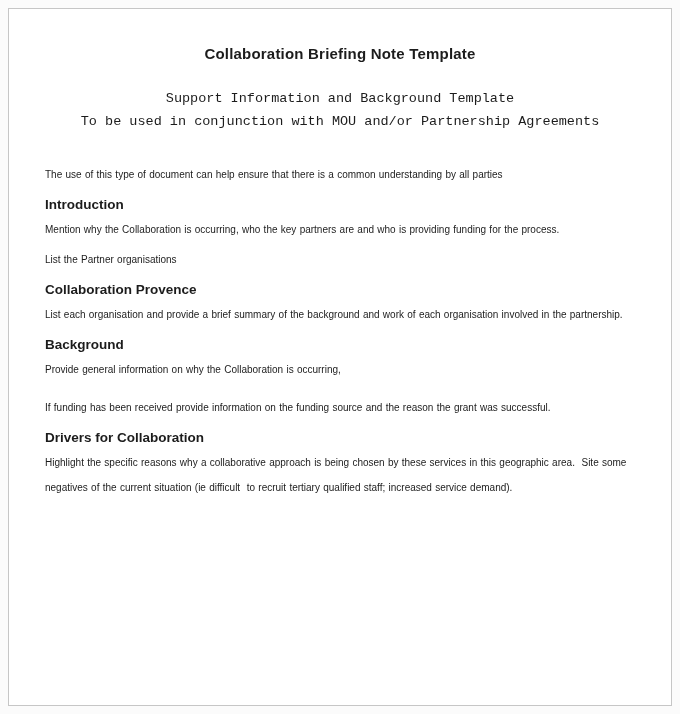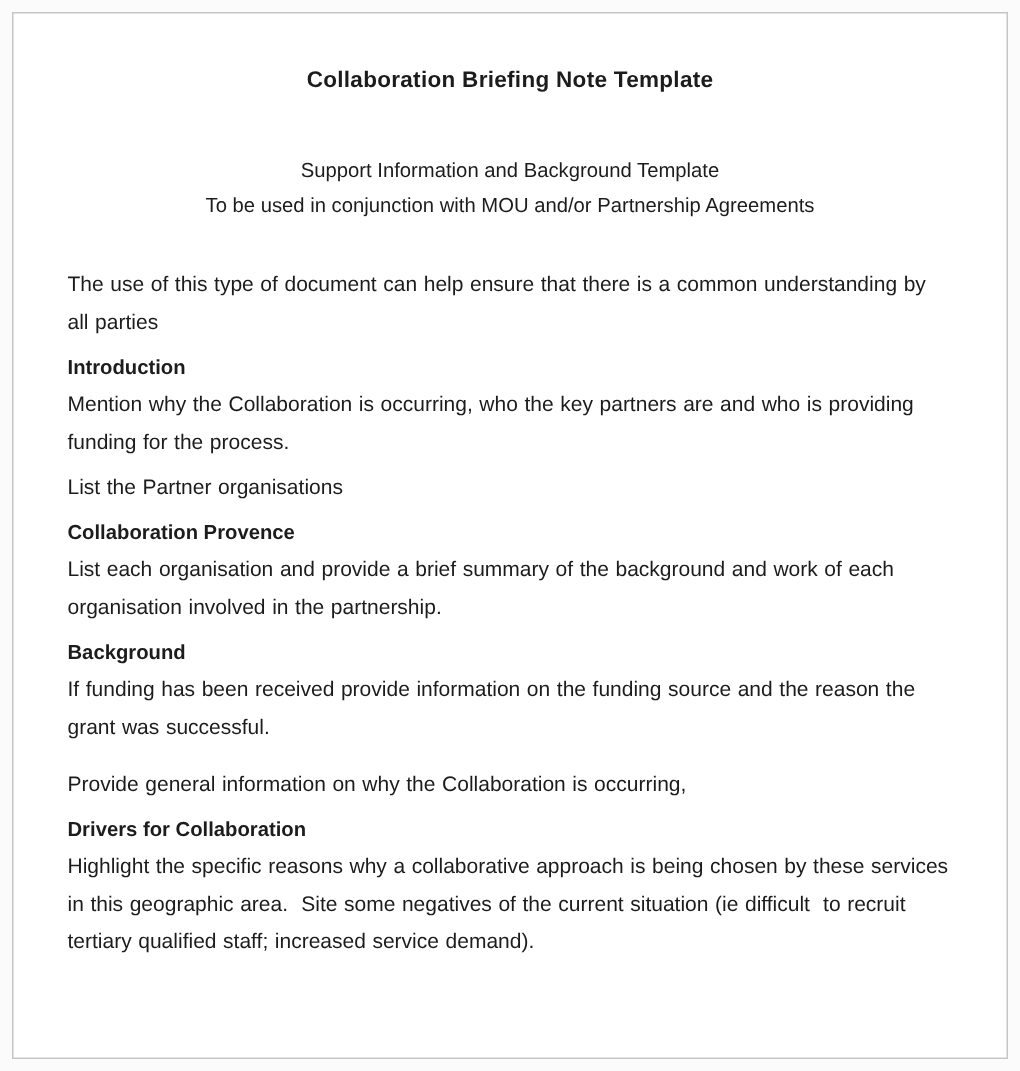--- a/index.html
+++ b/index.html
@@ -23,30 +23,31 @@
     padding: 36px 36px 11px 36px;
     overflow: hidden;
   }
   .doc-title {
     font-size: 15px;
     font-weight: bold;
     text-align: center;
     letter-spacing: 0.2px;
   }
   .subtitle-block {
-    margin-top: 40px;
+    margin-top: 25px;
     text-align: center;
+    font-family: Liberation Mono, monospace;
   }
   .subtitle {
     font-size: 13.5px;
     line-height: 23px;
     white-space: pre-wrap;
   }
   .para {
-    font-size: 14px;
+    font-size: 10px;
     line-height: 25px;
     word-spacing: 0.5px;
     white-space: pre-wrap;
   }
   .intro {
     margin-top: 29px;
   }
   .section {
     margin-top: 5px;
   }
@@ -82,22 +83,22 @@
     <p class="para">List the Partner organisations</p>
   </div>
 
   <div class="section">
     <h2 class="section-heading">Collaboration Provence</h2>
     <p class="para">List each organisation and provide a brief summary of the background and work of each organisation involved in the partnership.</p>
   </div>
 
   <div class="section">
     <h2 class="section-heading">Background</h2>
+    <p class="para">Provide general information on why the Collaboration is occurring,</p>
     <p class="para">If funding has been received provide information on the funding source and the reason the grant was successful.</p>
-    <p class="para">Provide general information on why the Collaboration is occurring,</p>
   </div>
 
   <div class="section">
     <h2 class="section-heading">Drivers for Collaboration</h2>
     <p class="para">Highlight the specific reasons why a collaborative approach is being chosen by these services in this geographic area.  Site some negatives of the current situation (ie difficult  to recruit tertiary qualified staff; increased service demand).</p>
   </div>
 
 </div>
 
 </body></html>

